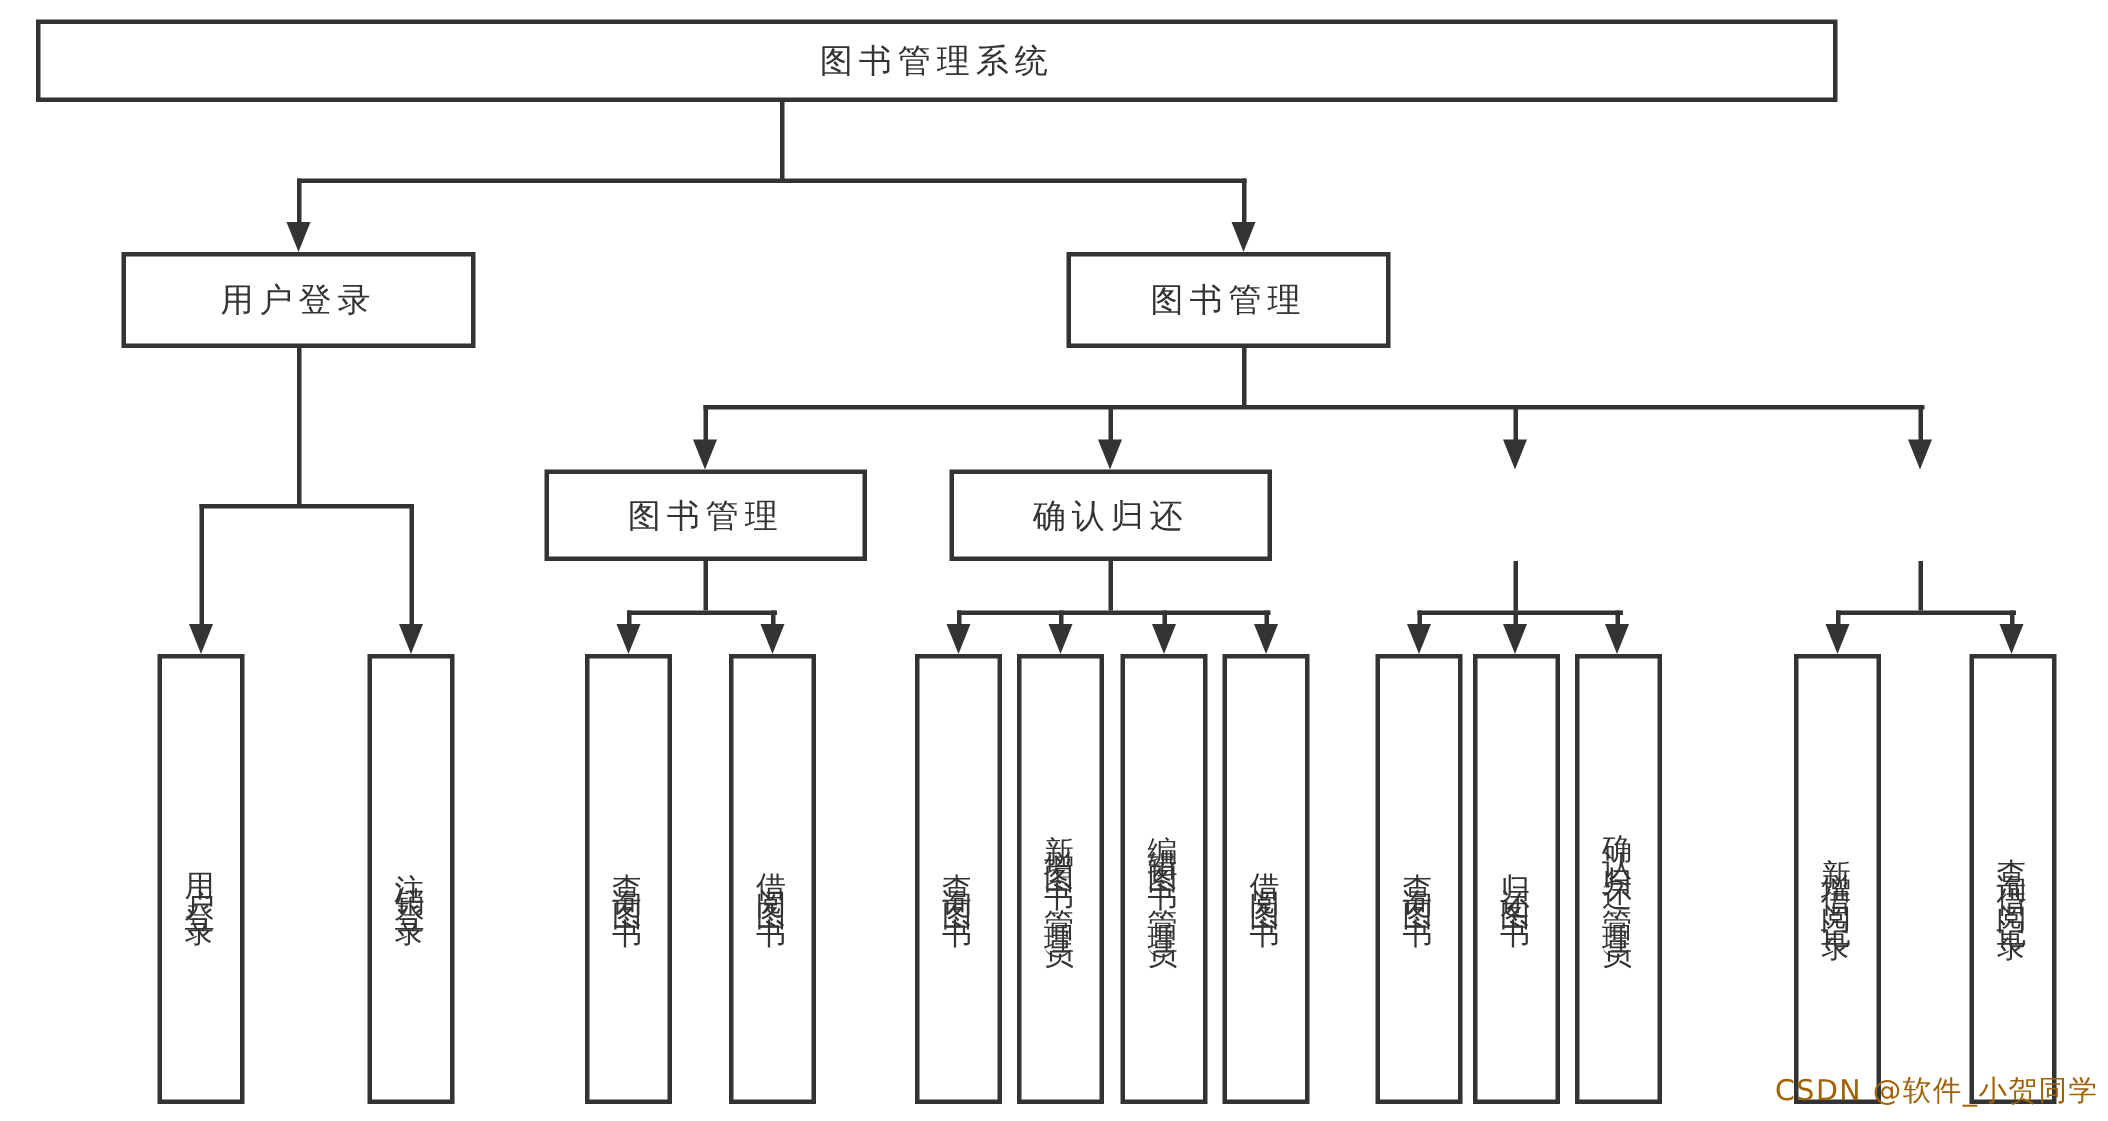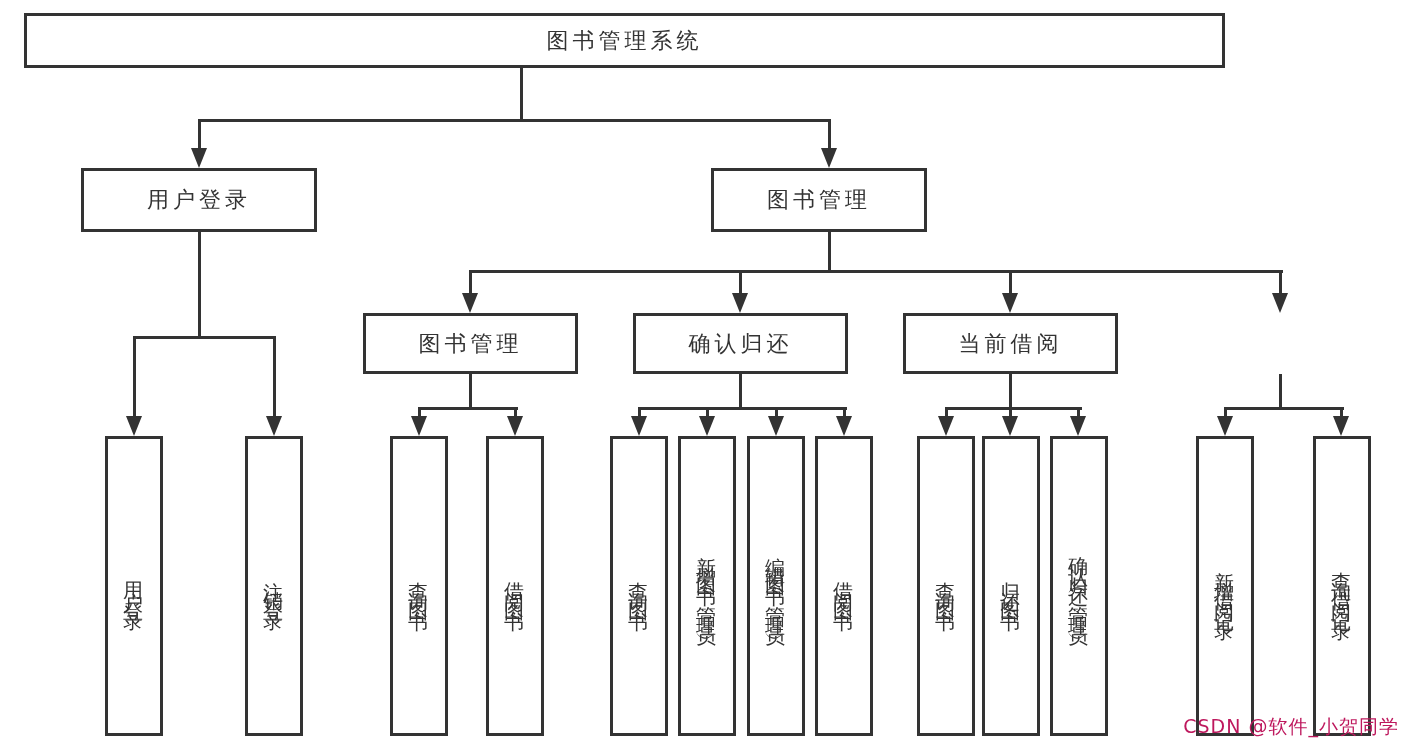--- a/index.html
+++ b/index.html
@@ -42,21 +42,21 @@
     position:absolute;
     width:0; height:0;
     border-left:8px solid transparent;
     border-right:8px solid transparent;
     border-top:20px solid #333333;
   }
   .watermark {
     position:absolute;
     top:714px; right:6px;
     font-size:19px;
-    color:#be185d;
+    color:#a16207;
     letter-spacing:1px;
     white-space:nowrap;
   }
 </style>
 </head>
 <body>
 
 <div id="canvas">
 
   <div class="box" style="left:24px;top:13px;width:1201px;height:55px">
@@ -93,23 +93,20 @@
   <div class="line" style="left:1009px;top:270px;width:3px;height:25px"></div>
   <div class="arrow" style="left:1002px;top:293px"></div>
   <div class="line" style="left:1279px;top:270px;width:3px;height:25px"></div>
   <div class="arrow" style="left:1272px;top:293px"></div>
 
   <div class="box" style="left:363px;top:313px;width:215px;height:61px">
     <span class="hlabel">图书管理</span>
   </div>
   <div class="box" style="left:633px;top:313px;width:215px;height:61px">
     <span class="hlabel">确认归还</span>
-  </div>
-  <div class="box" style="left:903px;top:313px;width:215px;height:61px">
-    <span class="hlabel">当前借阅</span>
   </div>
 
   <div class="line" style="left:469px;top:374px;width:3px;height:33px"></div>
   <div class="line" style="left:418px;top:407px;width:100px;height:3px"></div>
   <div class="line" style="left:418px;top:407px;width:3px;height:11px"></div>
   <div class="arrow" style="left:411px;top:416px"></div>
   <div class="line" style="left:514px;top:407px;width:3px;height:11px"></div>
   <div class="arrow" style="left:507px;top:416px"></div>
 
   <div class="line" style="left:739px;top:374px;width:3px;height:33px"></div>

